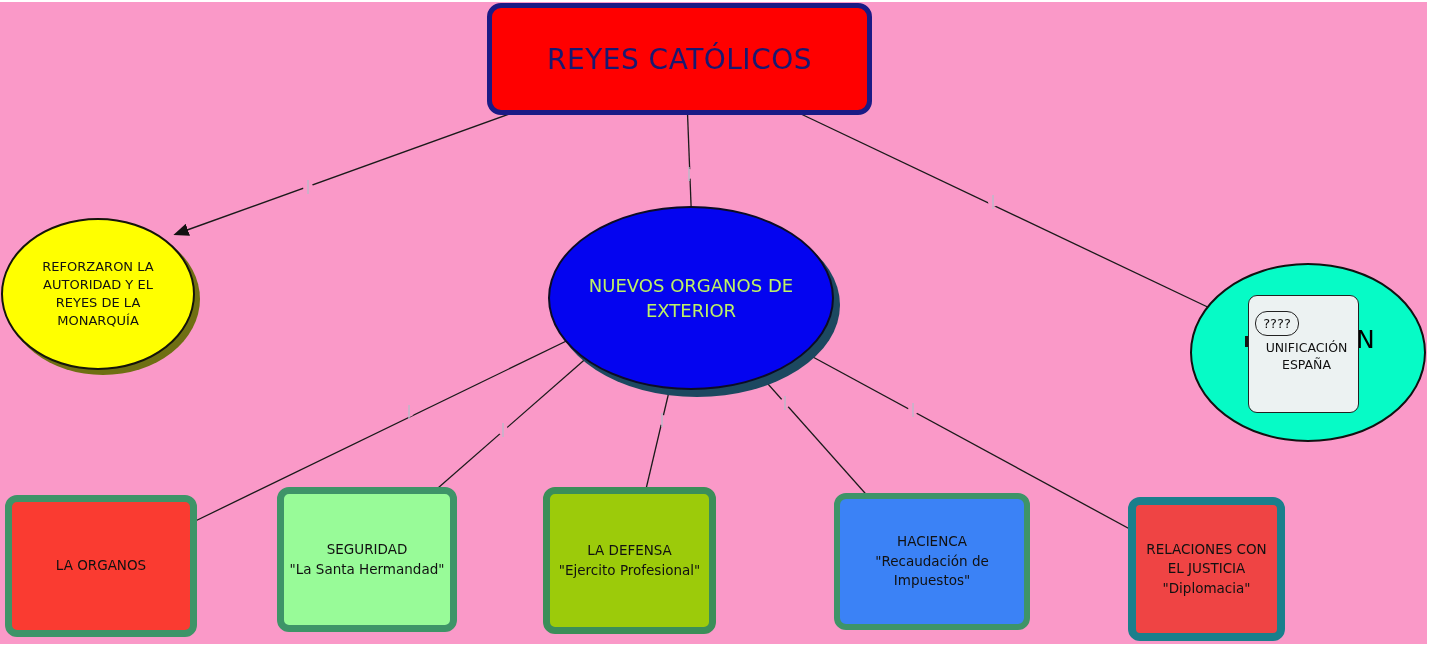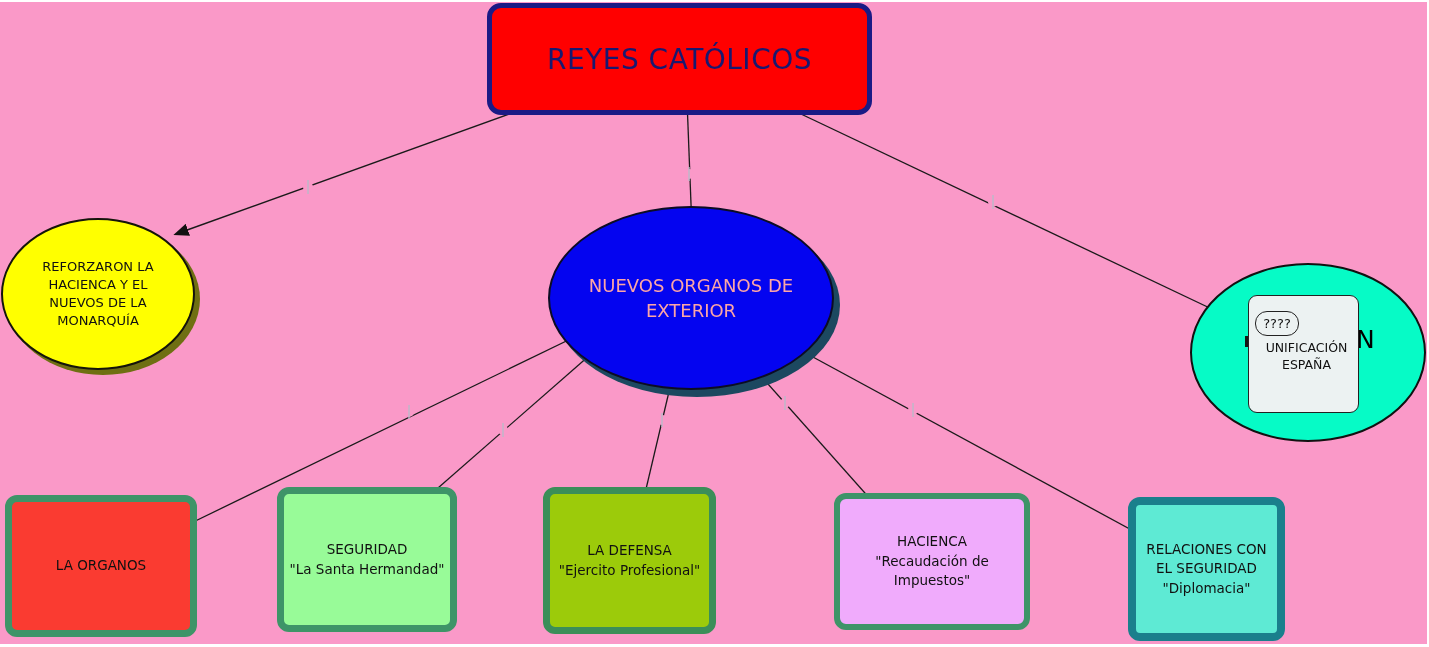--- a/index.html
+++ b/index.html
@@ -12,39 +12,39 @@
   .node{position:absolute;display:flex;flex-direction:column;align-items:center;justify-content:center;
         text-align:center;box-sizing:border-box;z-index:2;}
   
   .root-box{left:487px;top:3px;width:385px;height:112px;background:#FF0000;
     border:5px solid #1A1A85;border-radius:14px;color:#191970;font-size:28px;letter-spacing:.5px;}
   
   .ellipse{border-radius:50%;}
   .ellipse-yellow{left:1px;top:218px;width:194px;height:152px;background:#FFFF00;
     border:2px solid #14140a;box-shadow:5px 5px 0 #6F6F12;font-size:13px;line-height:1.38;}
   .ellipse-blue{left:548px;top:206px;width:286px;height:184px;background:#0404F0;
-    border:2px solid #0c0c24;box-shadow:6px 7px 0 #1C4860;font-size:18px;line-height:1.4;color:#fca5a5;}
+    border:2px solid #0c0c24;box-shadow:6px 7px 0 #1C4860;font-size:18px;line-height:1.4;color:#bef264;}
   .ellipse-cyan{left:1190px;top:263px;width:236px;height:179px;background:#06FBC6;border:2px solid #111;}
   
   .peek-letter{position:absolute;left:1356px;top:325px;z-index:2;font-size:25px;color:#000;}
   .sliver{position:absolute;left:1245px;top:336px;width:4px;height:11px;background:#151515;z-index:3;}
   
   .card{position:absolute;left:1248px;top:295px;width:111px;height:118px;background:#ECF2F2;
     border:1.5px solid #222;border-radius:9px;z-index:3;box-sizing:border-box;}
   .card-pill{position:absolute;left:6px;top:15px;width:44px;height:25px;border:1.4px solid #222;
     border-radius:12px;background:#ECF2F2;display:flex;align-items:center;justify-content:center;
     font-size:13px;box-sizing:border-box;}
   .card-lines{position:absolute;left:3px;top:44px;width:100%;text-align:center;font-size:12.5px;line-height:1.35;}
   
   .child{border-radius:12px;font-size:13.5px;line-height:1.45;}
   .box-justicia{left:5px;top:495px;width:192px;height:142px;background:#FA3B31;border:7px solid #3E9468;}
   .box-seguridad{left:277px;top:487px;width:180px;height:145px;background:#98FB98;border:7px solid #3E9468;}
   .box-defensa{left:543px;top:487px;width:173px;height:147px;background:#9CCB0A;border:7px solid #3B8E59;}
-  .box-hacienca{left:834px;top:493px;width:196px;height:137px;background:#f0abfc;border:6px solid #3E9468;}
-  .box-relaciones{left:1128px;top:497px;width:157px;height:144px;background:#5eead4;border:8px solid #1A7F8C;justify-content:center;}
+  .box-hacienca{left:834px;top:493px;width:196px;height:137px;background:#3b82f6;border:6px solid #3E9468;}
+  .box-relaciones{left:1128px;top:497px;width:157px;height:144px;background:#ef4444;border:8px solid #1A7F8C;justify-content:center;}
   .ln{display:block;}
 </style>
 </head>
 <body>
 
 <div id="stage">
   <div id="pink-canvas"></div>
 
   <svg id="connectors" viewBox="0 0 1429 647" xmlns="http://www.w3.org/2000/svg">
     <defs>
@@ -82,22 +82,22 @@
         <line x1="913" y1="403" x2="913" y2="417"></line>
     </g>
   </svg>
 
   <div class="node root-box">
     <span>REYES CATÓLICOS</span>
   </div>
 
   <div class="node ellipse ellipse-yellow">
     <span class="ln">REFORZARON LA</span>
-    <span class="ln">HACIENCA Y EL</span>
-    <span class="ln">NUEVOS DE LA</span>
+    <span class="ln">AUTORIDAD Y EL</span>
+    <span class="ln">REYES DE LA</span>
     <span class="ln">MONARQUÍA</span>
   </div>
 
   <div class="node ellipse ellipse-blue">
     <span class="ln">NUEVOS ORGANOS DE</span>
     <span class="ln">EXTERIOR</span>
   </div>
 
   <div class="node ellipse ellipse-cyan"></div>
   <span class="peek-letter">N</span>
@@ -126,16 +126,16 @@
     <span class="ln">"Ejercito Profesional"</span>
   </div>
 
   <div class="node child box-hacienca">
     <span class="ln">HACIENCA</span>
     <span class="ln">"Recaudación de Impuestos"</span>
   </div>
 
   <div class="node child box-relaciones">
     <span class="ln">RELACIONES CON</span>
-    <span class="ln">EL SEGURIDAD</span>
+    <span class="ln">EL JUSTICIA</span>
     <span class="ln">"Diplomacia"</span>
   </div>
 </div>
 
 </body></html>

